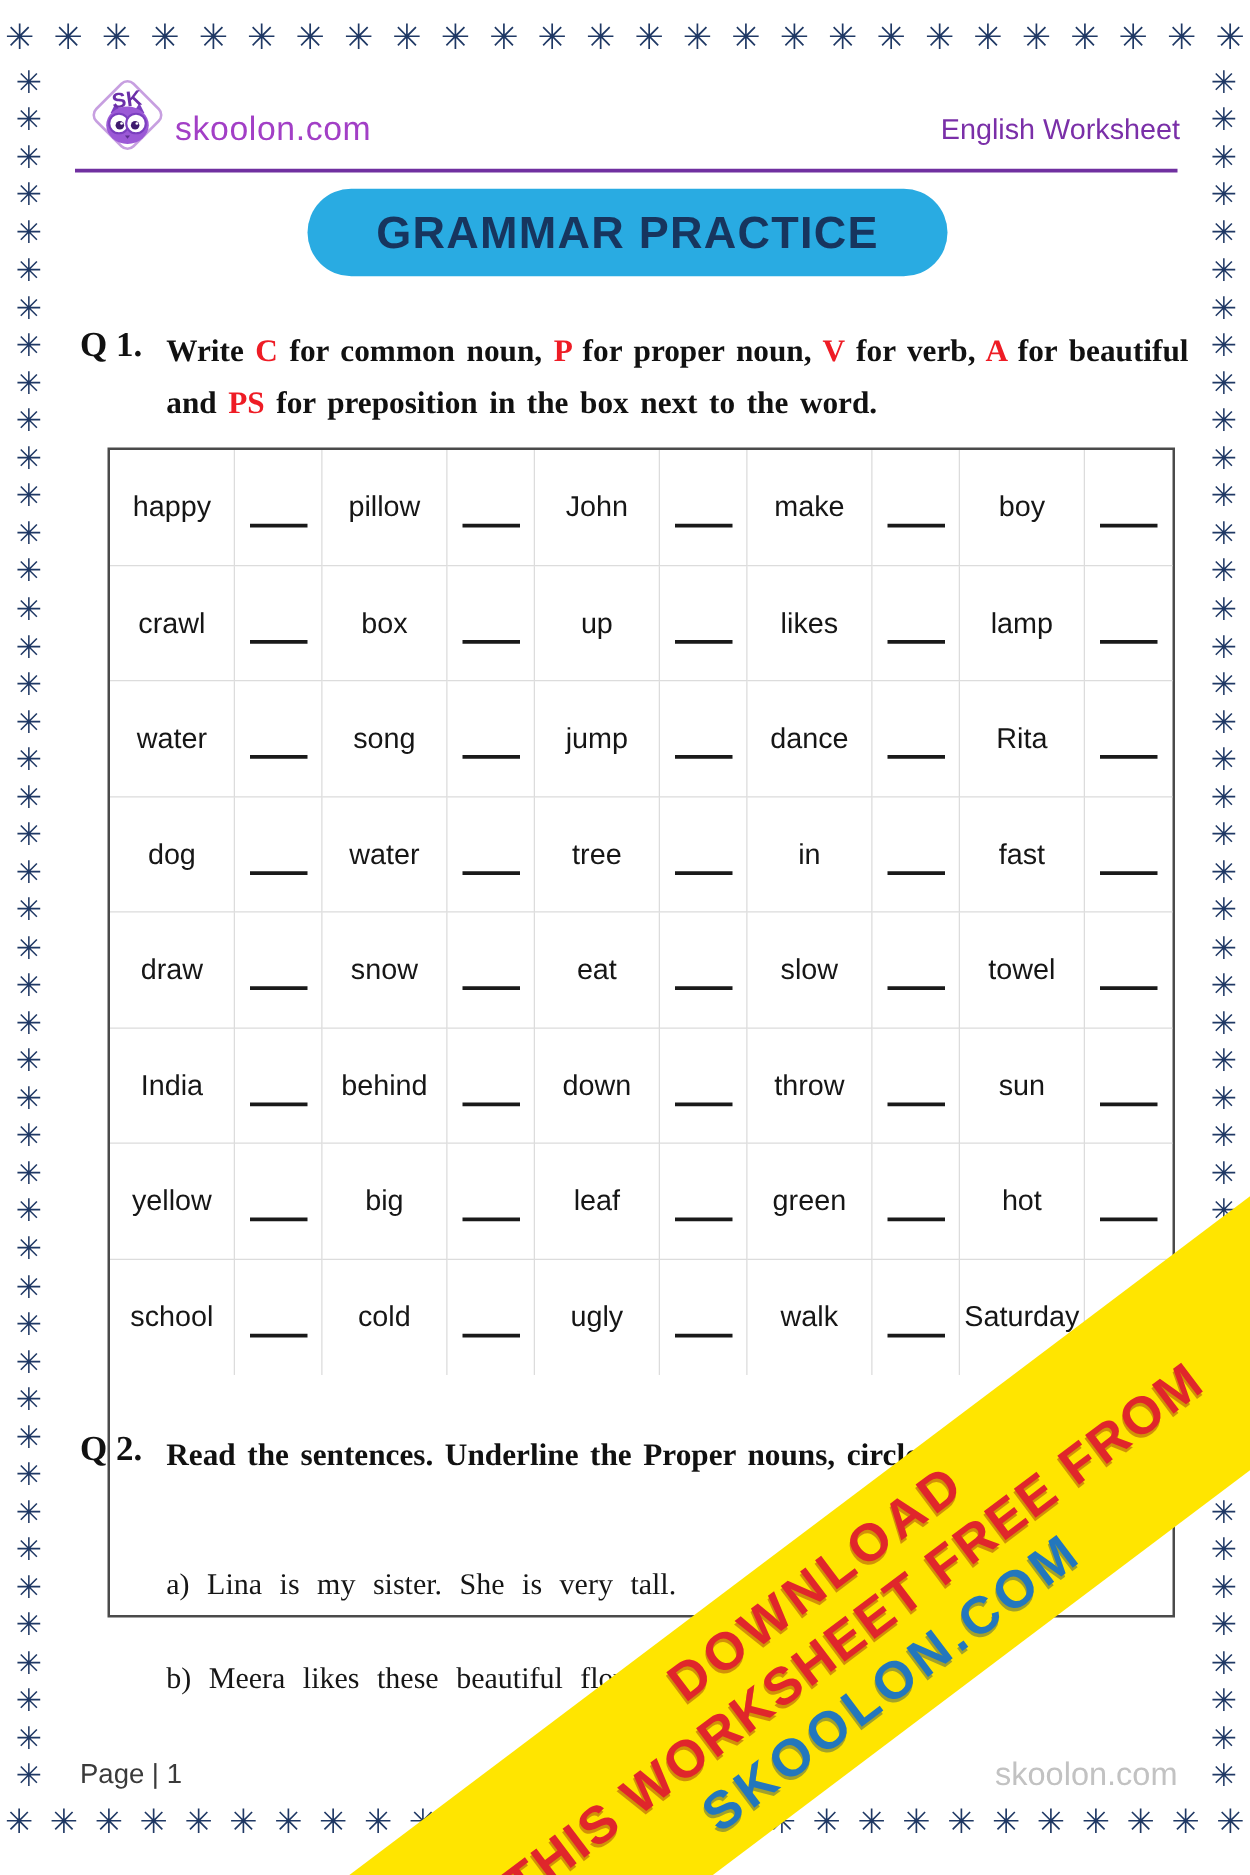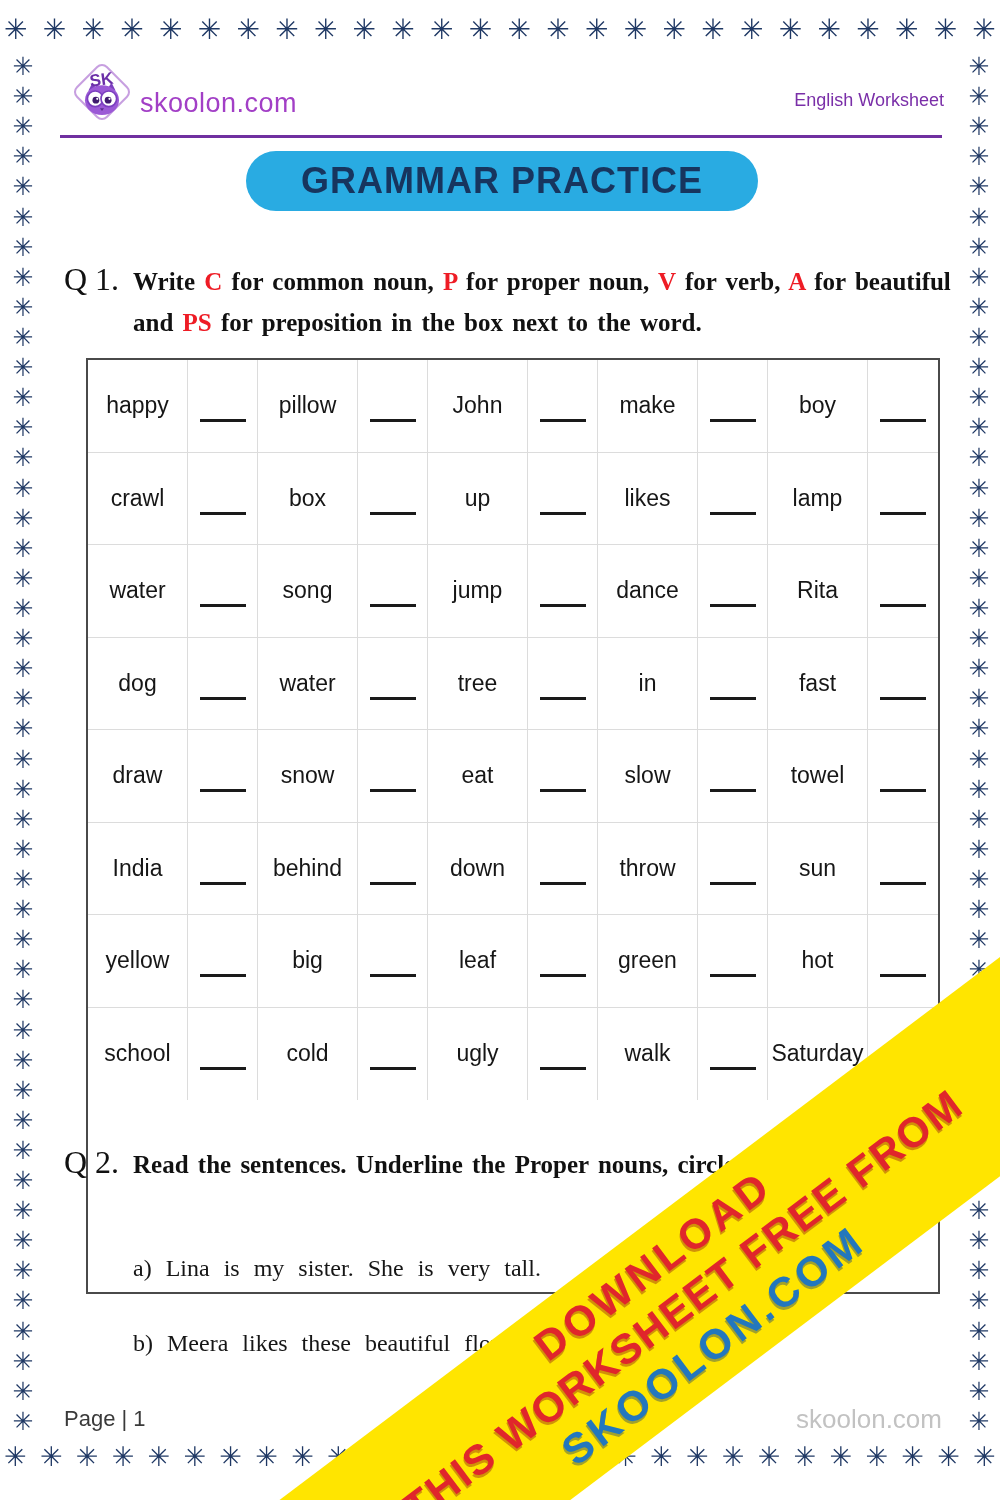--- a/index.html
+++ b/index.html
@@ -10,28 +10,28 @@
   }
   
   .brd{position:absolute; color:var(--border_navy); z-index:5; display:flex; line-height:1; user-select:none;}
   .brd-top{left:4px; top:16px; width:992px; height:34px; font-size:28px; flex-direction:row; justify-content:space-between;}
   .brd-bottom{left:4px; top:1444px; width:992px; height:34px; font-size:27px; flex-direction:row; justify-content:space-between;}
   .brd-left{left:6px; top:54px; width:34px; height:1380px; font-size:25px; flex-direction:column; justify-content:space-between; align-items:center;}
   .brd-right{left:962px; top:54px; width:34px; height:1380px; font-size:25px; flex-direction:column; justify-content:space-between; align-items:center;}
   
   .logo{position:absolute; left:68px; top:58px; width:68px; height:68px;}
   .brand{position:absolute; left:140px; top:88px; font-size:27px; color:var(--brand_purple); letter-spacing:0.5px;}
-  .right-label{position:absolute; top:90px; right:56px; font-size:18px; color:var(--label_purple);}
+  .right-label{position:absolute; top:90px; right:56px; font-size:23px; color:var(--label_purple);}
   .rule{position:absolute; left:60px; top:135px; width:882px; height:0; border-top:3px solid var(--rule_purple);}
   
-  .pill{position:absolute; left:246px; top:151px; width:512px; height:60px; border-radius:35px;
+  .pill{position:absolute; left:246px; top:151px; width:512px; height:70px; border-radius:35px;
         background:var(--pill_blue); display:flex; align-items:center; justify-content:center;}
   .pill span{font-size:36px; font-weight:bold; color:var(--pill_text_navy); letter-spacing:1px;}
   
-  .qlabel{position:absolute; left:64px; font-family:"Liberation Serif", serif; font-weight:normal; font-size:32px; color:#111;}
+  .qlabel{position:absolute; left:64px; font-family:"Liberation Serif", serif; font-weight:bold; font-size:28px; color:#111;}
   .qtext{position:absolute; left:133px; width:820px; font-family:"Liberation Serif", serif; font-weight:bold;
          font-size:25px; color:#111; line-height:41px; word-spacing:3px;}
   .q1-label{top:261px;} .q1-text{top:261px;}
   .q2-label{top:1144px;} .q2-text{top:1144px;}
   .red{color:var(--red);}
   .sentence{position:absolute; left:133px; width:760px; font-family:"Liberation Serif", serif;
             font-size:24px; color:#161616; word-spacing:8px; white-space:nowrap;}
   .sent-a{top:1255px;} .sent-b{top:1330px;}
   .sent-label{margin-right:14px;}
   

